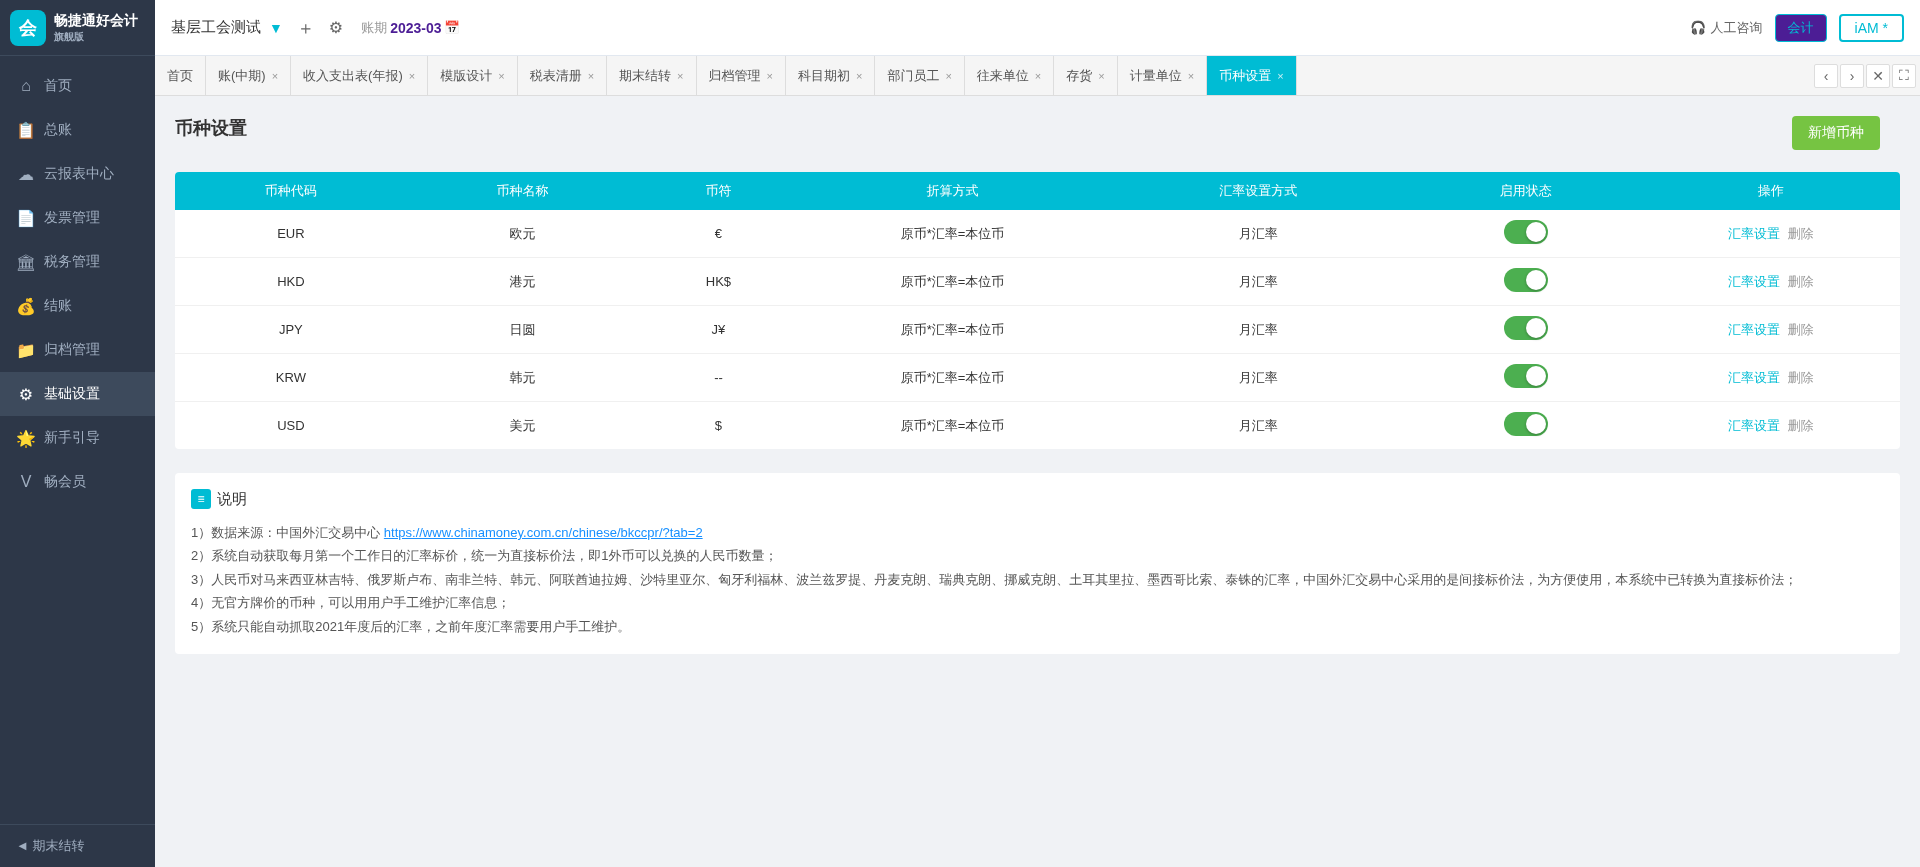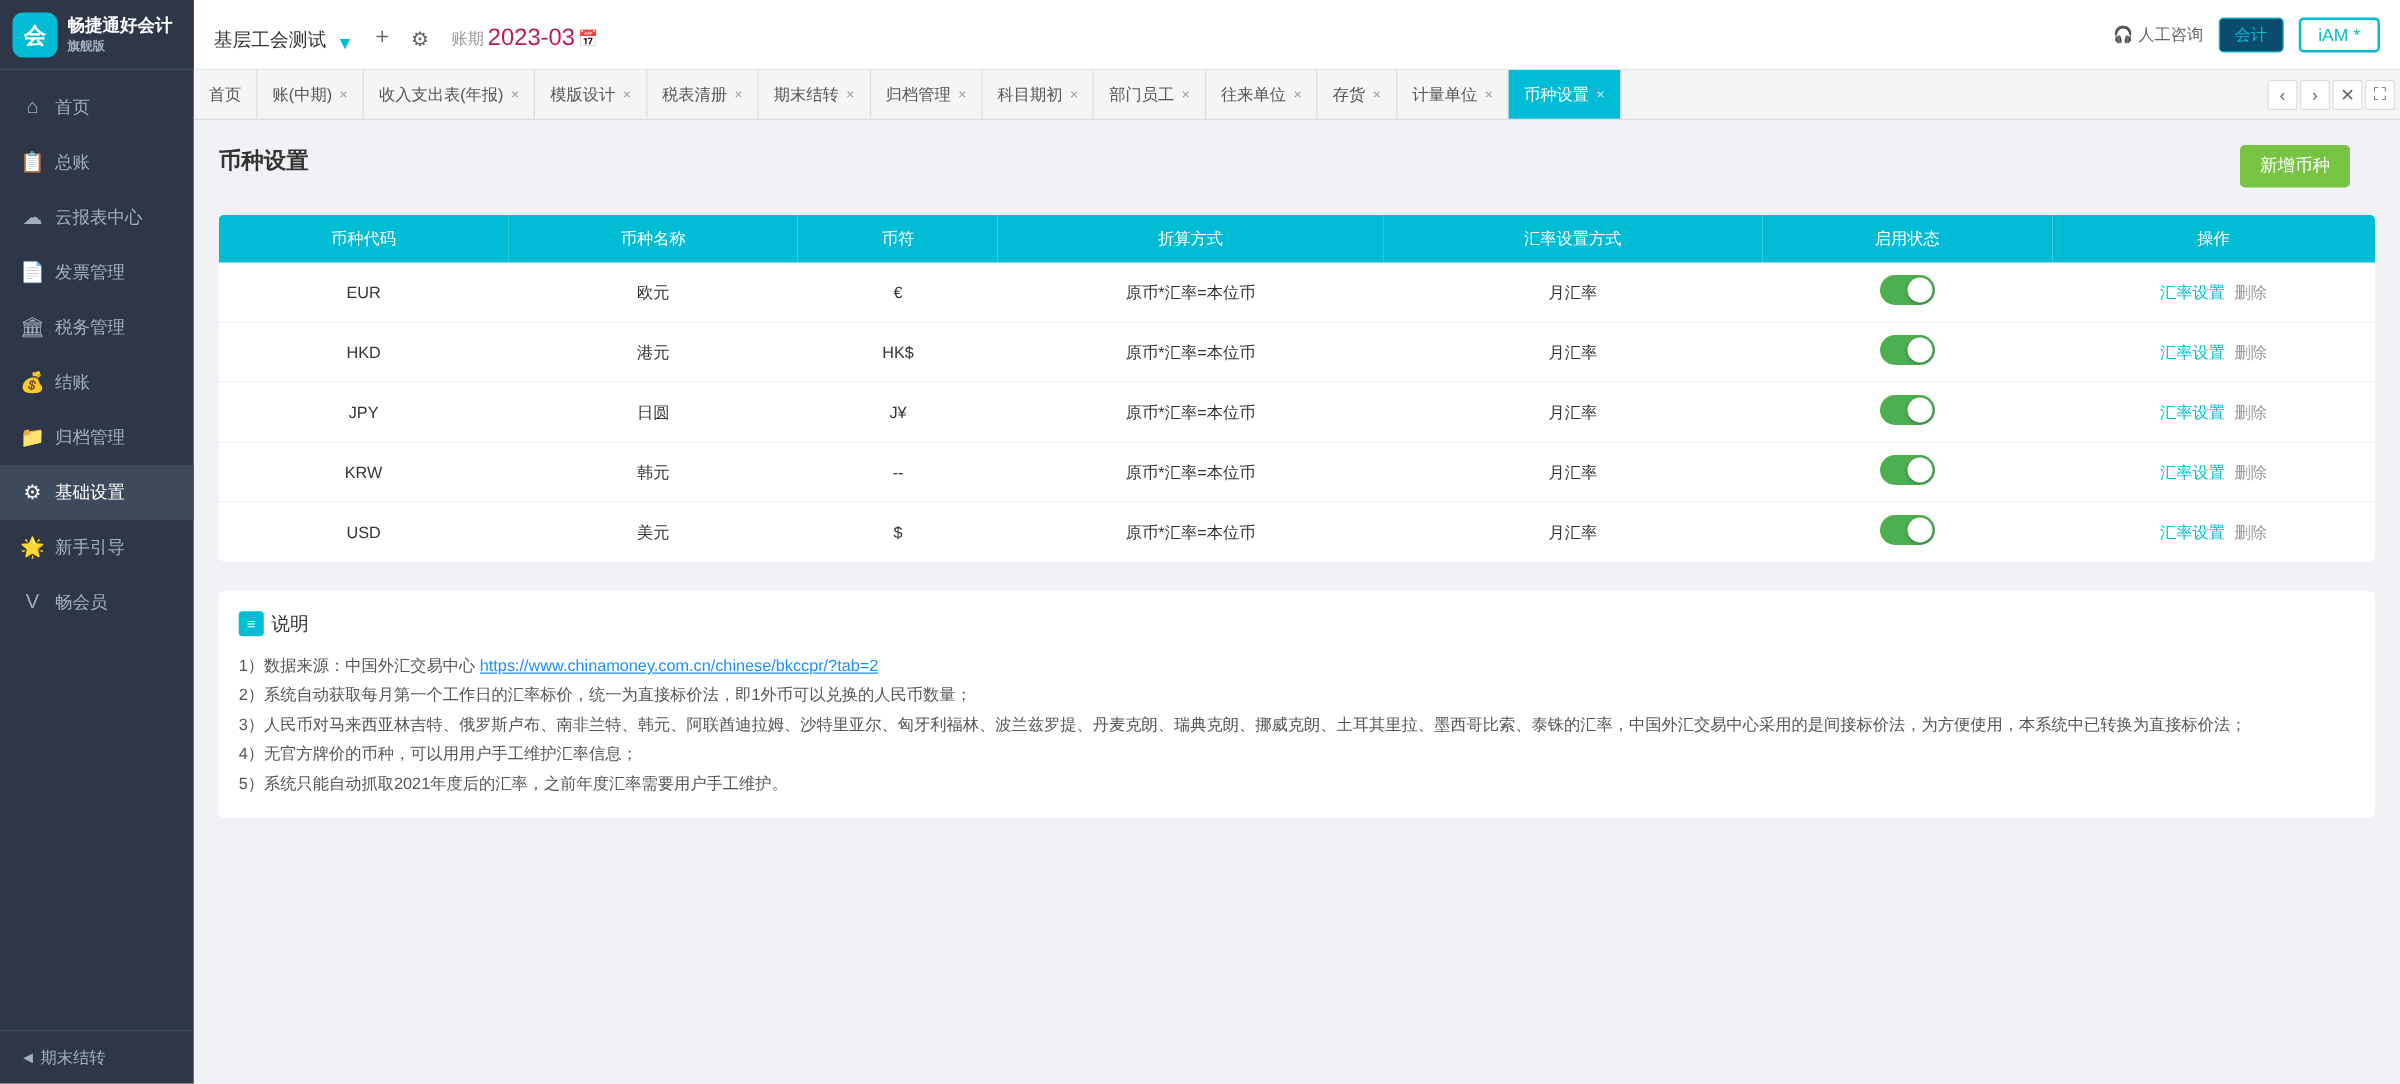--- a/index.html
+++ b/index.html
@@ -94,21 +94,21 @@
       height: 56px;
       background: #fff;
       display: flex;
       align-items: center;
       padding: 0 16px;
       border-bottom: 1px solid #e2e8f0;
       justify-content: space-between;
     }
     .topbar-left {
       display: flex;
-      align-items: flex-end;
+      align-items: center;
       gap: 8px;
     }
     .company-name {
       font-size: 15px;
       color: #333;
       font-weight: 500;
     }
     .topbar-dropdown {
       color: #00bcd4;
       cursor: pointer;
@@ -125,37 +125,37 @@
       cursor: pointer;
       font-size: 16px;
     }
     .topbar-period {
       display: flex;
       align-items: center;
       gap: 3px;
       margin-left: 10px;
     }
     .period-label { color: #999; font-size: 13px; }
-    .period-value { color: #be185d; font-size: 19px; font-weight: 400; }
+    .period-value { color: #4c1d95; font-size: 14px; font-weight: 700; }
     .period-calendar { color: #00bcd4; cursor: pointer; }
     .topbar-right {
       display: flex;
       align-items: center;
       gap: 12px;
     }
     .customer-service {
       display: flex;
       align-items: center;
       gap: 4px;
       color: #666;
       cursor: pointer;
       font-size: 13px;
     }
     .btn-account {
-      background: #0c4a6e;
+      background: #4c1d95;
       border: 1px solid #00bcd4;
       color: #00bcd4;
       padding: 4px 12px;
       border-radius: 4px;
       cursor: pointer;
       font-size: 13px;
     }
     .btn-iamstar {
       background: #fff;
       border: 2px solid #00bcd4;

